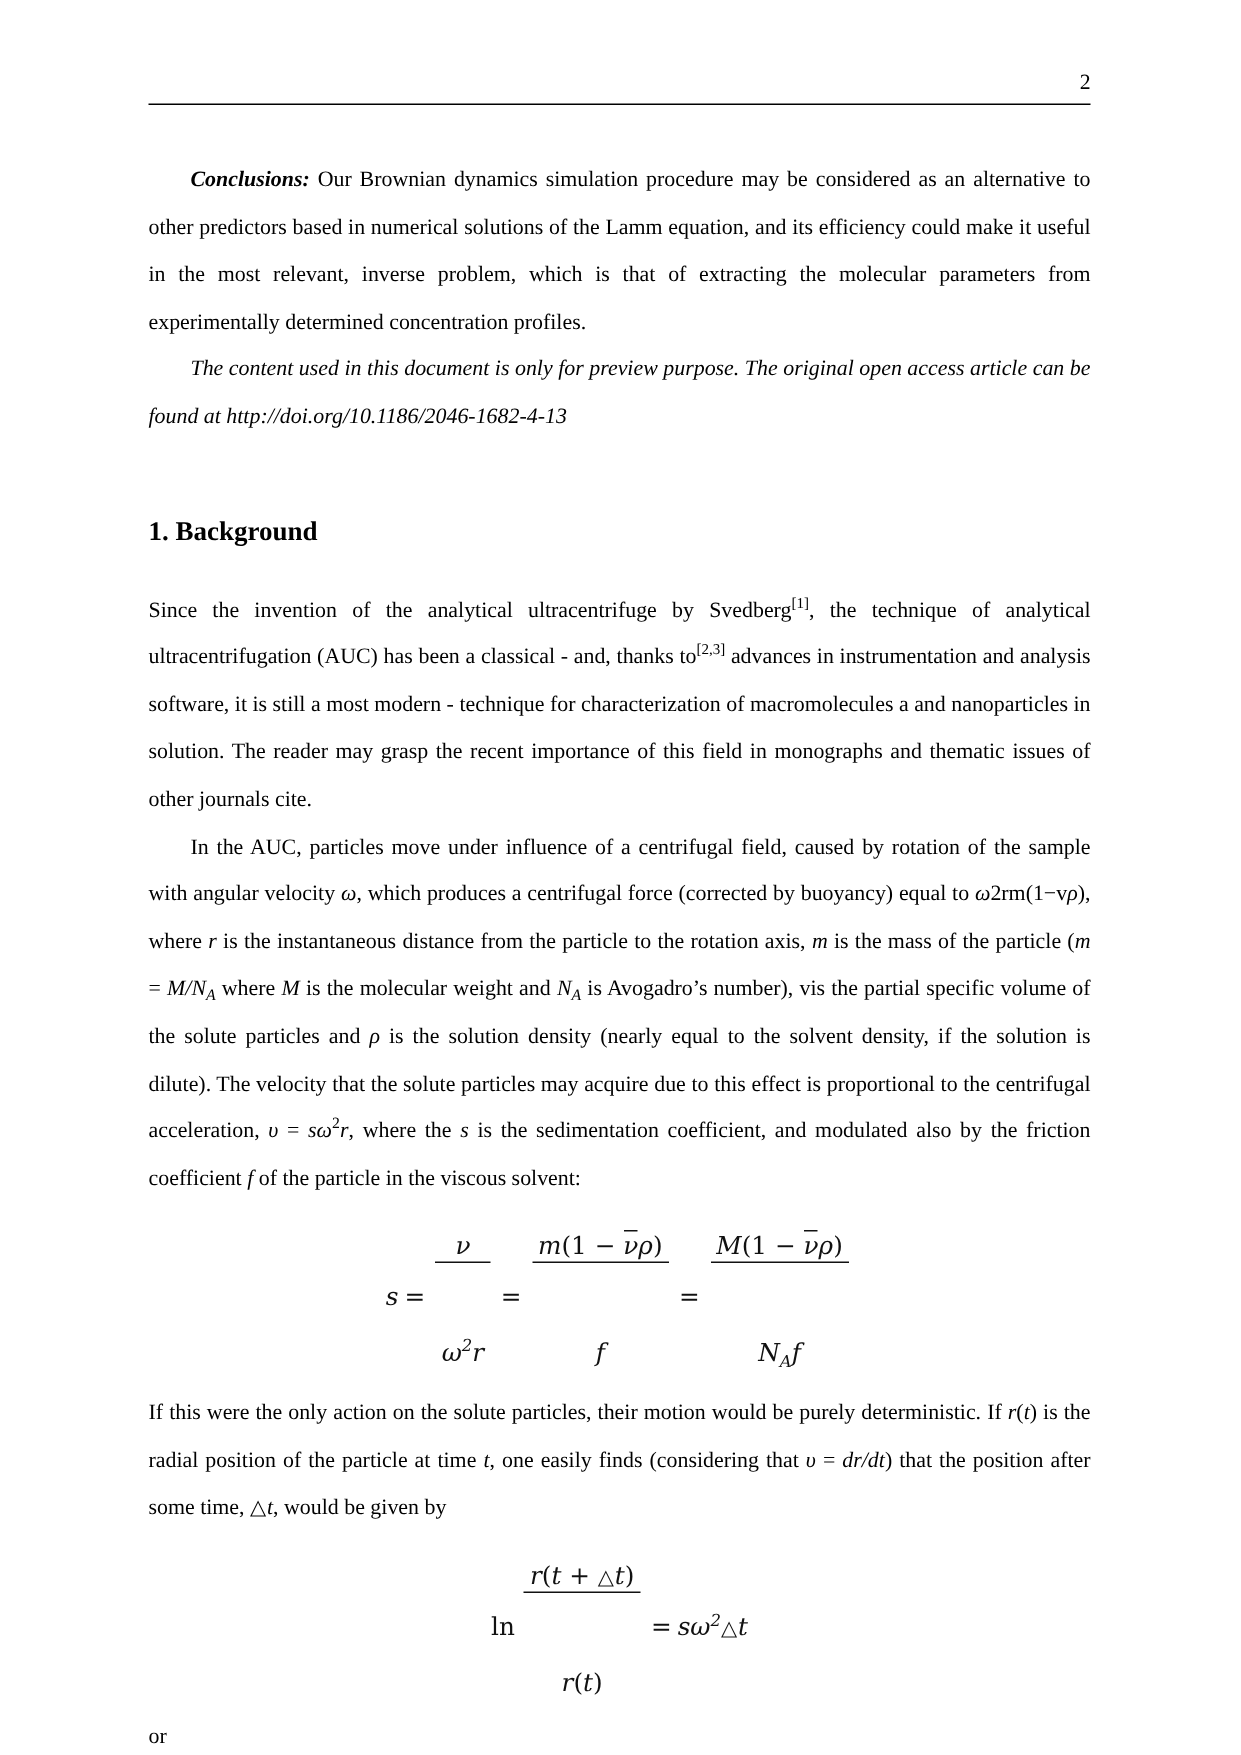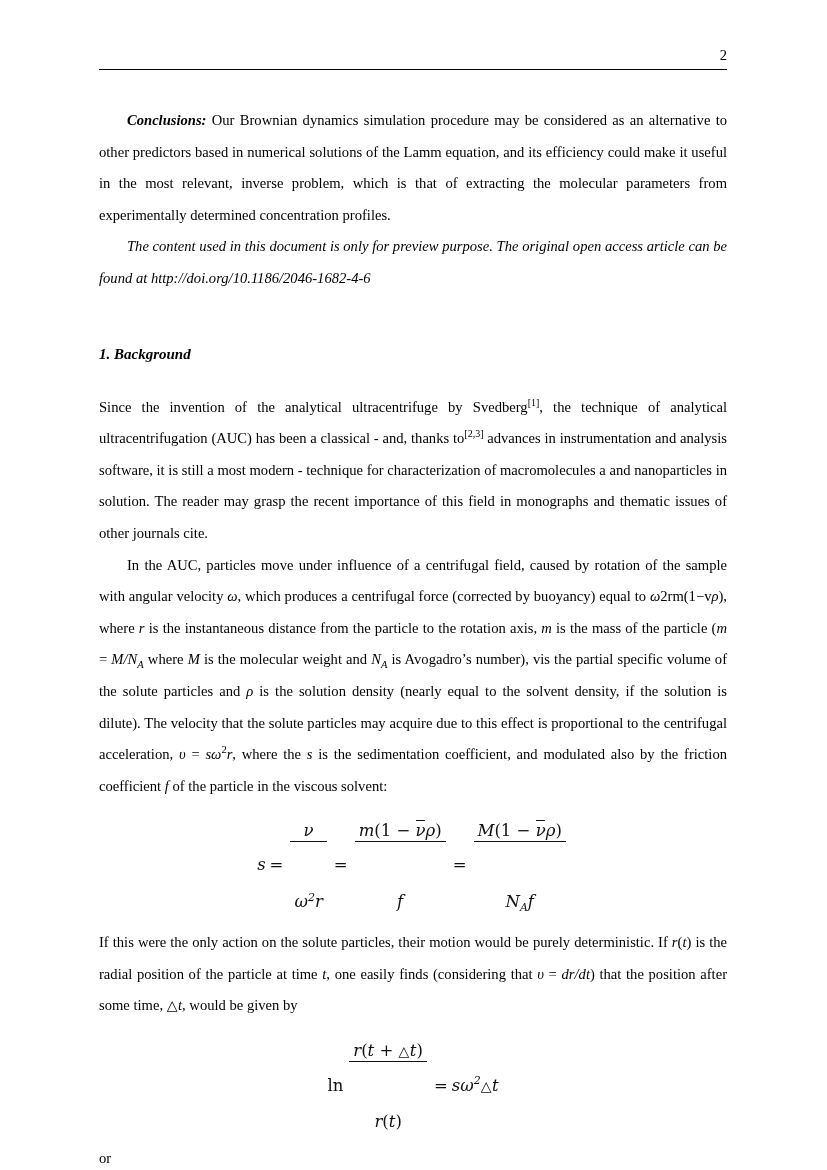--- a/index.html
+++ b/index.html
@@ -61,26 +61,25 @@
     margin-top: 33px;
   }
   .indent {
     text-indent: 28px;
   }
   .notice {
     font-style: italic;
     margin-top: 0px;
   }
   h1.section-title {
-    font-size: 15px;
+    font-size: 18px;
     font-weight: bold;
     margin: 0;
     padding: 0;
     line-height: 26px;
-    font-style: italic;
   }
   .gap-before-heading { height: 46px; }
   .gap-after-heading  { height: 25px; }
   .bold { font-weight: bold; font-style: italic; }
   .it { font-style: italic; }
   
   sup.cite {
     font-size: 10px;
     vertical-align: super;
     line-height: 0;
@@ -175,21 +174,21 @@
 <div class="page">
   <div class="content">
 
     <div class="header">
       <div class="page-number">2</div>
       <div class="header-rule"></div>
     </div>
 
     <p class="para first-block indent"><span class="bold">Conclusions:</span><span> Our Brownian dynamics simulation procedure may be considered as an alternative to other predictors based in numerical solutions of the Lamm equation, and its efficiency could make it useful in the most relevant, inverse problem, which is that of extracting the molecular parameters from experimentally determined concentration profiles.</span></p>
 
-    <p class="para notice indent">The content used in this document is only for preview purpose. The original open access article can be found at http://doi.org/10.1186/2046-1682-4-6</p>
+    <p class="para notice indent">The content used in this document is only for preview purpose. The original open access article can be found at http://doi.org/10.1186/2046-1682-4-13</p>
 
     <div class="gap-before-heading"></div>
 
     <h1 class="section-title">1. Background</h1>
 
     <div class="gap-after-heading"></div>
 
     <p class="para"><span>Since the invention of the analytical ultracentrifuge by Svedberg</span><sup class="cite">[1]</sup><span>, the technique of analytical ultracentrifugation (AUC) has been a classical - and, thanks to</span><sup class="cite">[2,3]</sup><span> advances in instrumentation and analysis software, it is still a most modern - technique for characterization of macromolecules a and nanoparticles in solution. The reader may grasp the recent importance of this field in monographs and thematic issues of other journals cite.</span></p>
 
     <p class="para indent"><span>In the AUC, particles move under influence of a centrifugal field, caused by rotation of the sample with angular velocity </span><span class="it">ω</span><span>, which produces a centrifugal force (corrected by buoyancy) equal to </span><span class="it">ω</span><span>2rm(1−v</span><span class="it">ρ</span><span>), where </span><span class="it">r</span><span> is the instantaneous distance from the particle to the rotation axis, </span><span class="it">m</span><span> is the mass of the particle (</span><span class="it">m</span><span> = </span><span class="it">M</span><span class="it">/</span><span class="it">N</span><sub class="idx">A</sub><span> where </span><span class="it">M</span><span> is the molecular weight and </span><span class="it">N</span><sub class="idx">A</sub><span> is Avogadro’s number), v</span><span>is the partial specific volume of the solute particles and </span><span class="it">ρ</span><span> is the solution density (nearly equal to the solvent density, if the solution is dilute). The velocity that the solute particles may acquire due to this effect is proportional to the centrifugal acceleration, </span><span class="it">υ</span><span> = </span><span class="it">s</span><span class="it">ω</span><sup class="num">2</sup><span class="it">r</span><span>, where the </span><span class="it">s</span><span> is the sedimentation coefficient, and modulated also by the friction coefficient </span><span class="it">f</span><span> of the particle in the viscous solvent:</span></p>

